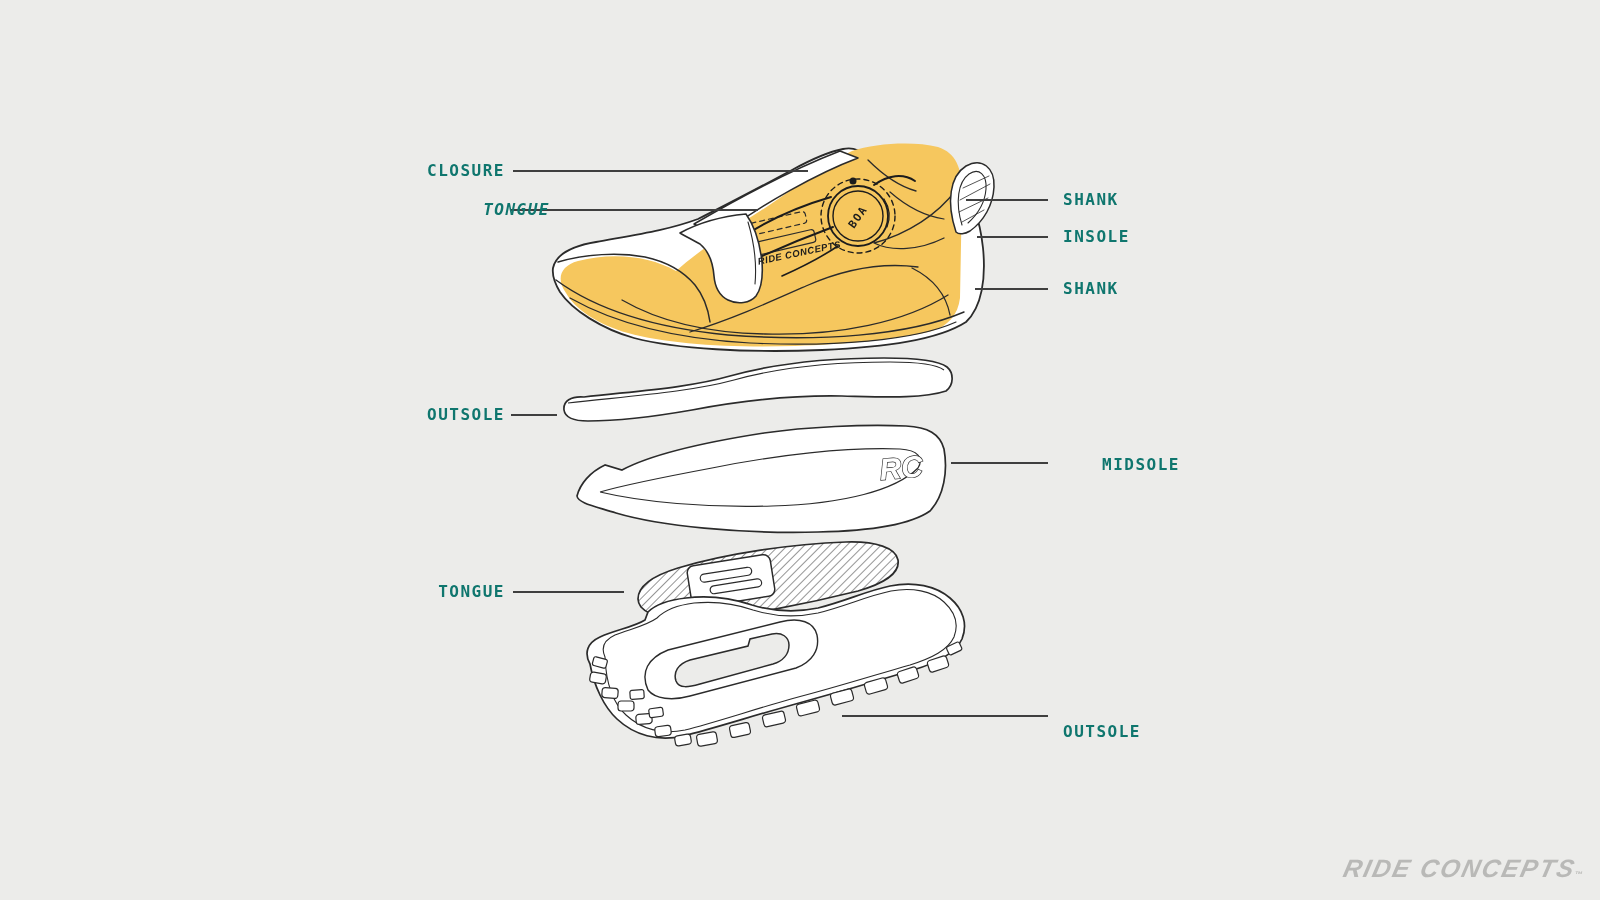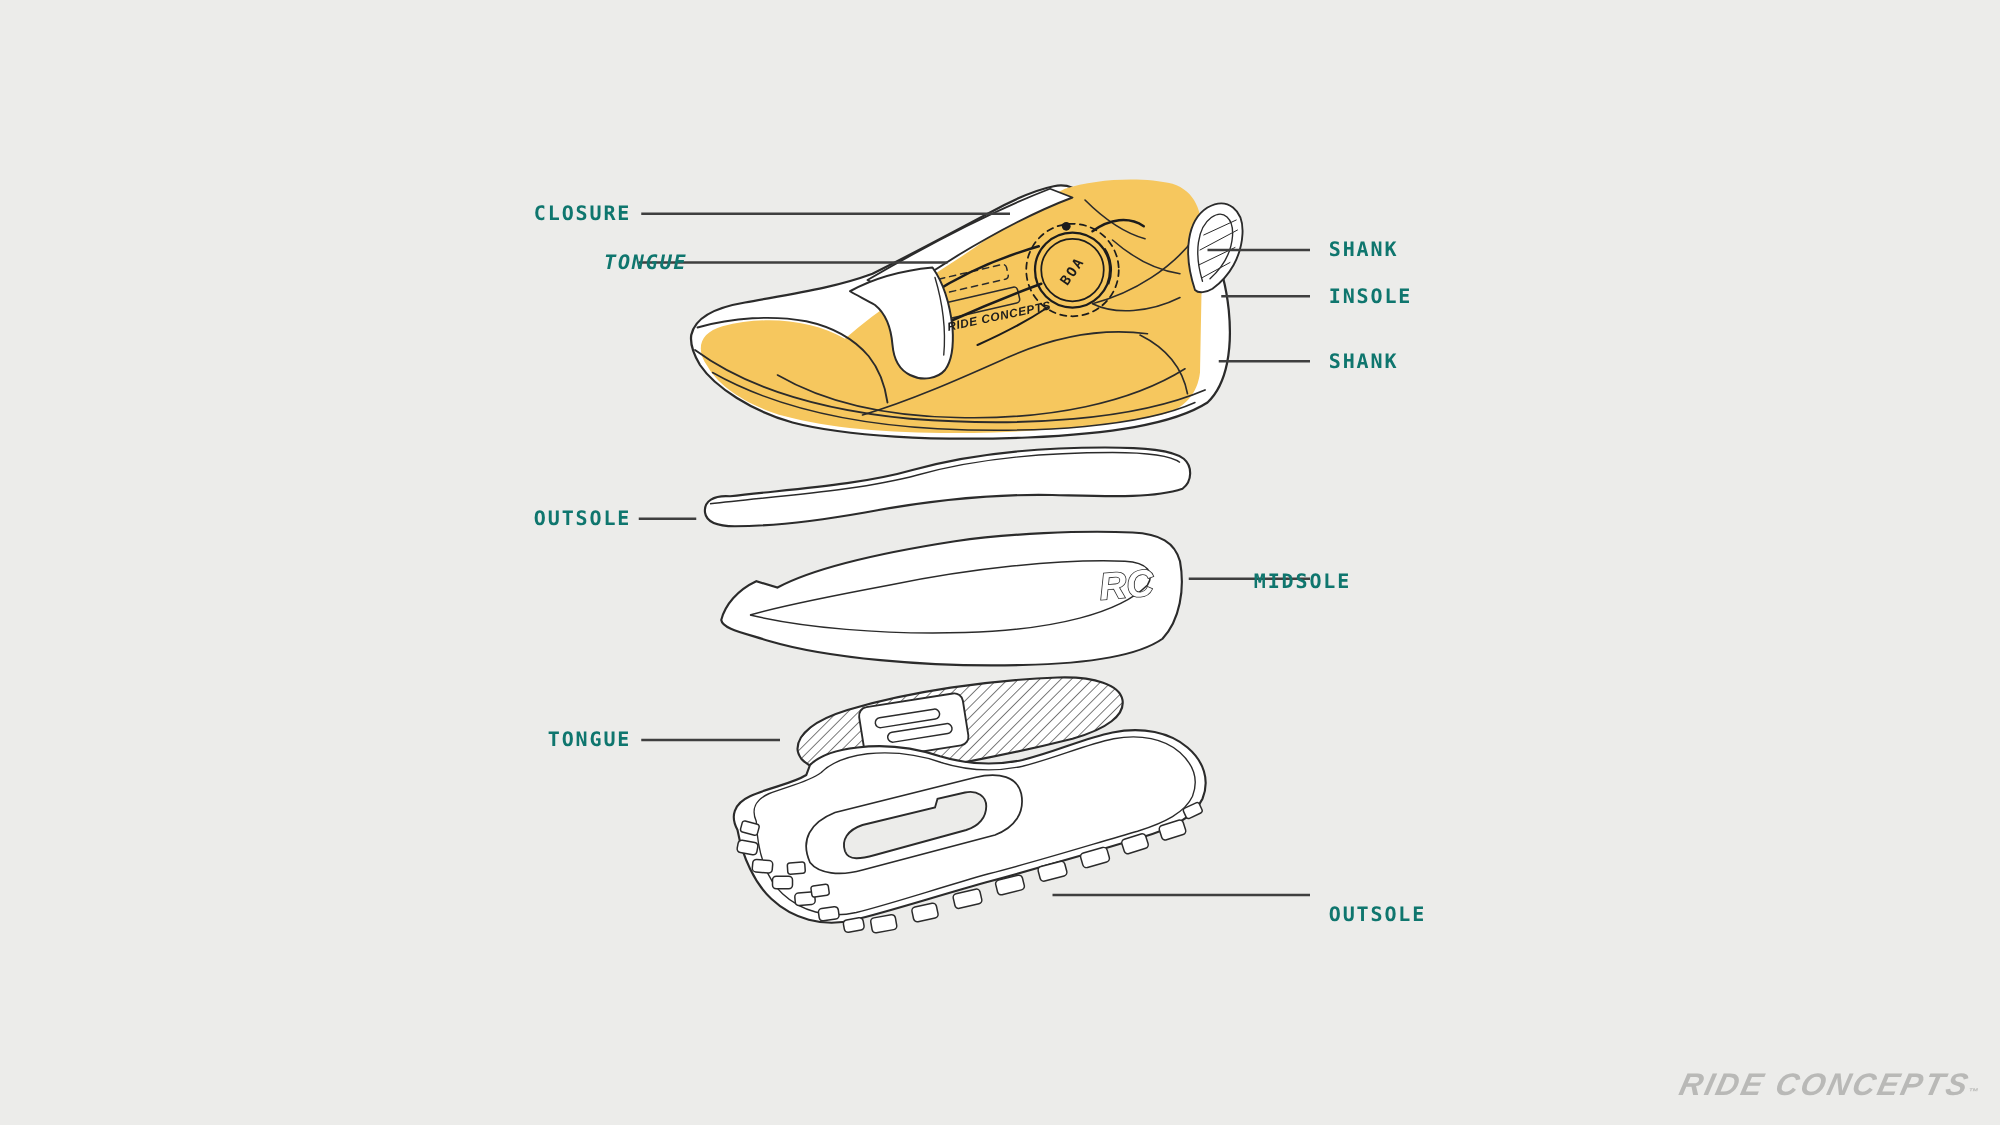--- a/index.html
+++ b/index.html
@@ -180,20 +180,20 @@
   <div class="leader" style="left:842px;top:715px;width:206px;"></div>
 
   <div class="part-label lbl-left" style="right:1095px;top:163px;">CLOSURE</div>
   <div class="part-label lbl-left" style="right:1050px;top:202px;font-style:italic;">TONGUE</div>
   <div class="part-label lbl-left" style="right:1095px;top:407px;">OUTSOLE</div>
   <div class="part-label lbl-left" style="right:1095px;top:584px;">TONGUE</div>
 
   <div class="part-label" style="left:1063px;top:192px;">SHANK</div>
   <div class="part-label" style="left:1063px;top:229px;">INSOLE</div>
   <div class="part-label" style="left:1063px;top:281px;">SHANK</div>
-  <div class="part-label" style="left:1003px;top:457px;">MIDSOLE</div>
+  <div class="part-label" style="left:1102px;top:457px;">MIDSOLE</div>
   <div class="part-label" style="left:1063px;top:724px;">OUTSOLE</div>
 
   <div class="footer-logo">
     <span>RIDE CONCEPTS</span><span class="tm">™</span>
   </div>
 
 </div>
 
 </body></html>

